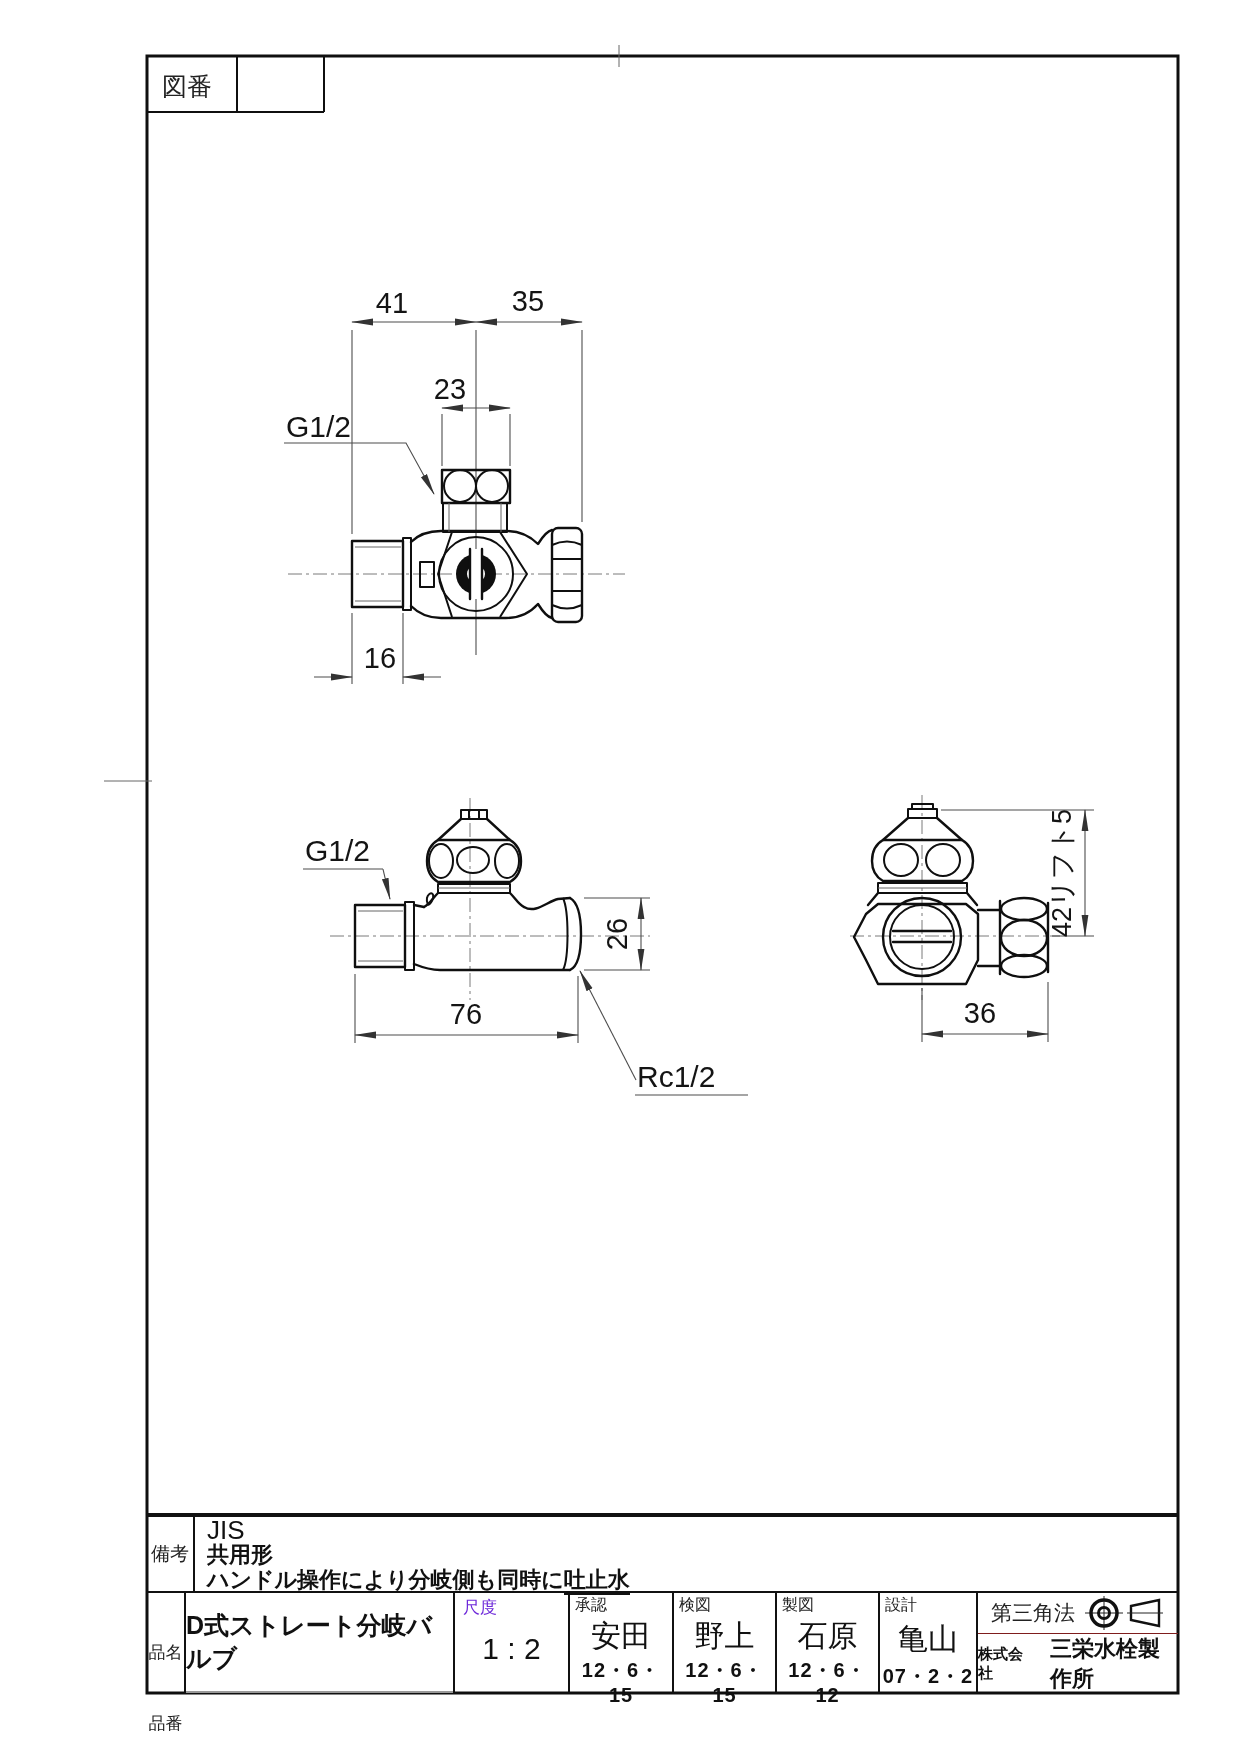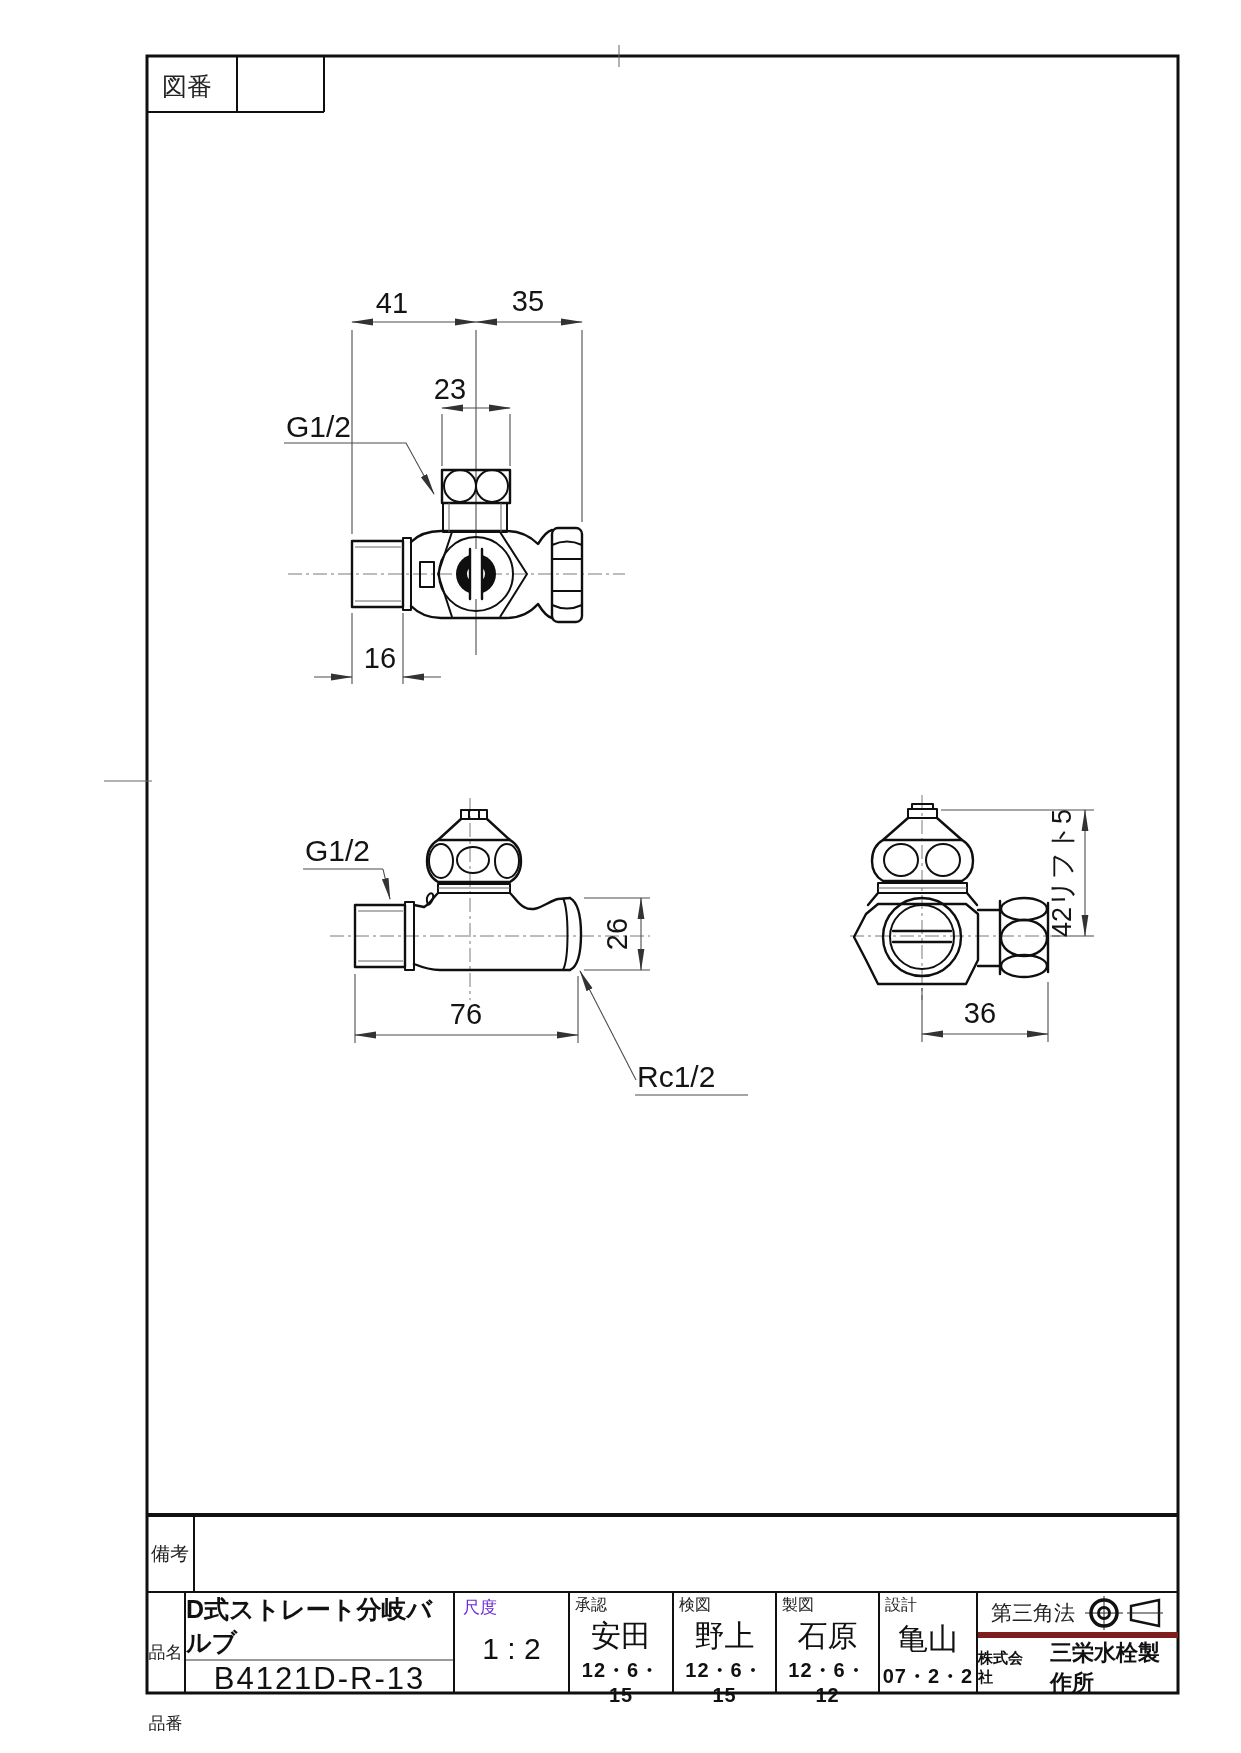--- a/index.html
+++ b/index.html
@@ -38,21 +38,21 @@
   .pcode{font-size:31px;letter-spacing:2px;}
   .scalecol{width:115px;}
   .sclabel{font-size:17px;color:#6d28d9;padding:3px 0 0 8px;}
   .scval{flex:1;display:flex;align-items:center;justify-content:center;font-size:30px;padding-bottom:14px;}
   .sigcol{width:103px;}
   .sigcol.c1{width:104px;}.sigcol.c4{width:98px;}
   .siglabel{font-size:16px;color:#222;padding:2px 0 0 5px;}
   .signame{flex:1;display:flex;align-items:center;justify-content:center;font-size:30px;}
   .sigdate{font-size:20px;font-weight:bold;text-align:center;padding-bottom:3px;letter-spacing:1px;}
   .projcol{width:200px;}
-  .projtop{box-sizing:border-box;height:45px;border-bottom:6px solid #7f1d1d;display:flex;align-items:center;justify-content:center;gap:8px;}
+  .projtop{box-sizing:border-box;height:45px;border-bottom:1px solid #7f1d1d;display:flex;align-items:center;justify-content:center;gap:8px;}
   .projlabel{font-size:21px;color:#222;}
   .company{flex:1;display:flex;align-items:center;justify-content:center;gap:6px;}
   .coprefix{font-size:15px;font-weight:bold;}
   .coname{font-size:22px;font-weight:bold;margin-left:16px;}
 </style>
 </head>
 <body>
 
 <div class="page">
 
@@ -240,33 +240,35 @@
       <line x1="1048" y1="982" x2="1048" y2="1042" class="dim"></line>
       <line x1="922" y1="1034" x2="1048" y2="1034" class="dim" marker-start="url(#arr)" marker-end="url(#arr)"></line>
       <text x="980" y="1023" text-anchor="middle" class="dtxt">36</text>
     </g>
   </svg>
 
   <div class="bottom">
 
     <div class="remarks">
       <div class="remarks-label">備考</div>
+      <div class="remarks-body">
+        <div class="r1">JIS</div>
+        <div class="r2">共用形</div>
+        <div class="r3"><span>ハンドル操作により分岐側も同時に</span><span class="uline">吐止水</span></div>
+      </div>
     </div>
 
     <div class="tblock">
       <div class="tcol lblcol">
         <div class="lblcell">品名</div>
         <div class="lblcell">品番</div>
       </div>
       <div class="tcol namecol">
         <div class="namecell">
             <span class="pname">D式ストレート分岐バルブ</span>
-          </div>
-        <div class="codecell">
-            <span class="pcode">B4121D-R-13</span>
           </div>
       </div>
       <div class="tcol scalecol">
         <div class="sclabel">尺度</div>
         <div class="scval">1 : 2</div>
       </div>
       <div class="tcol sigcol c1">
         <div class="siglabel">承認</div>
         <div class="signame">安田</div>
         <div class="sigdate">12・6・15</div>

